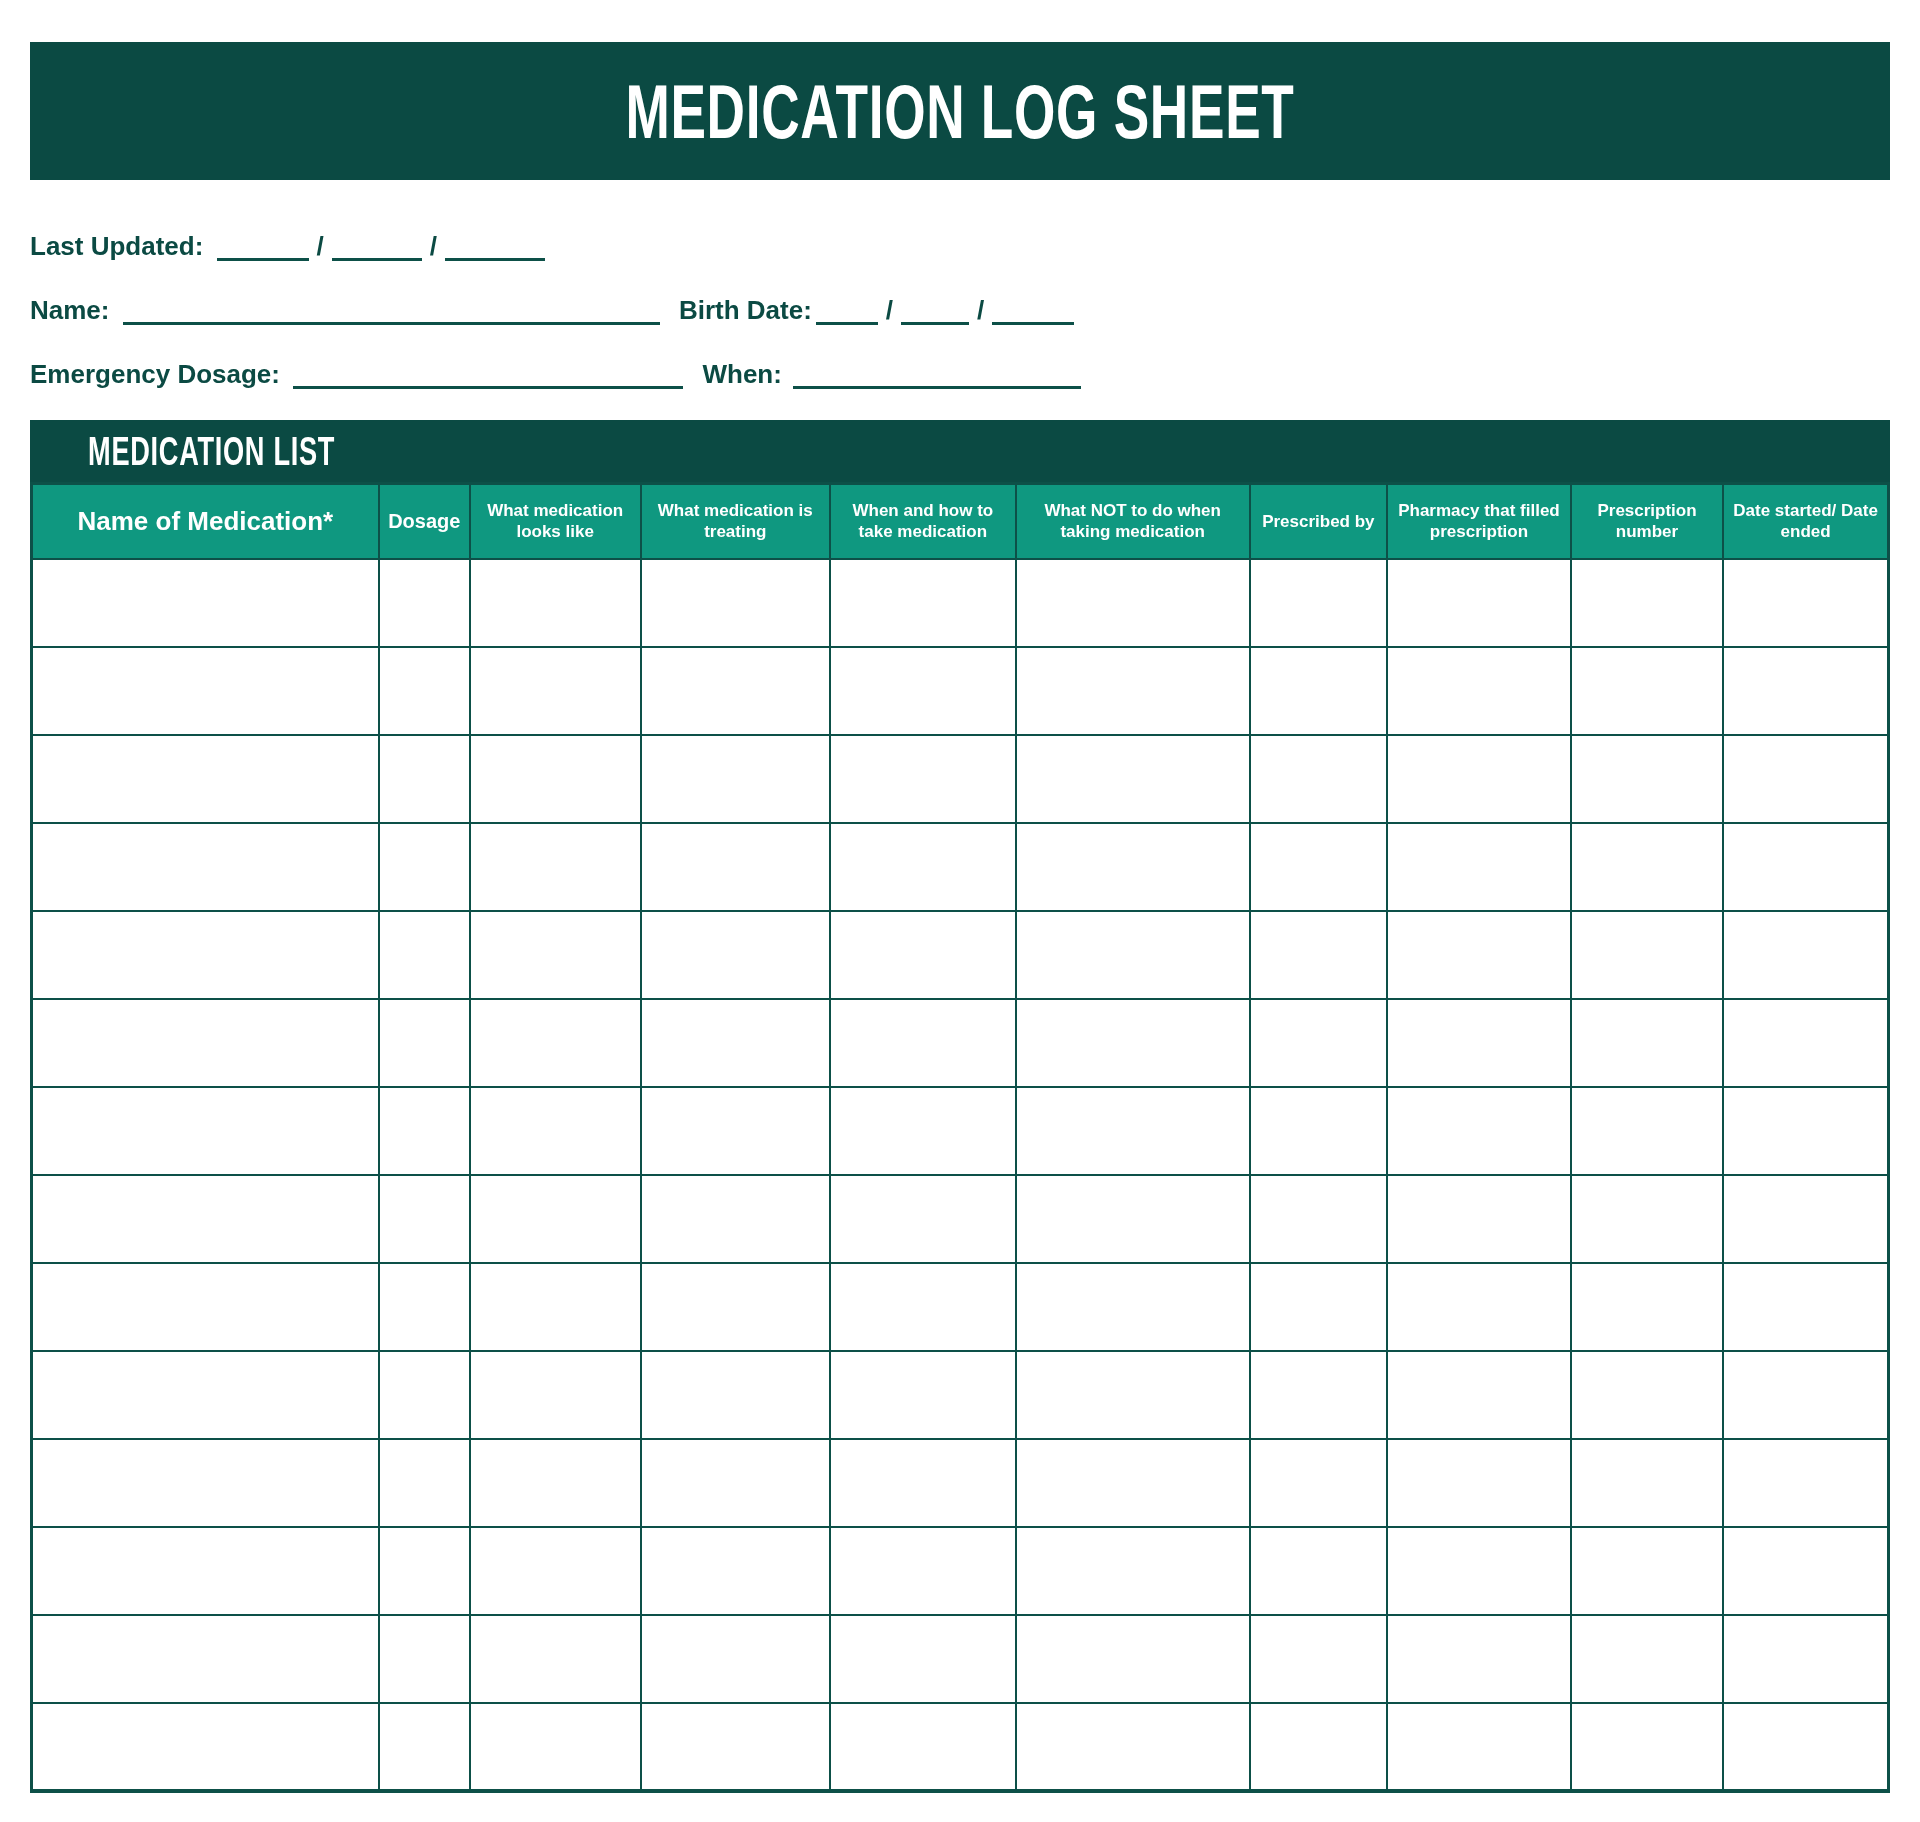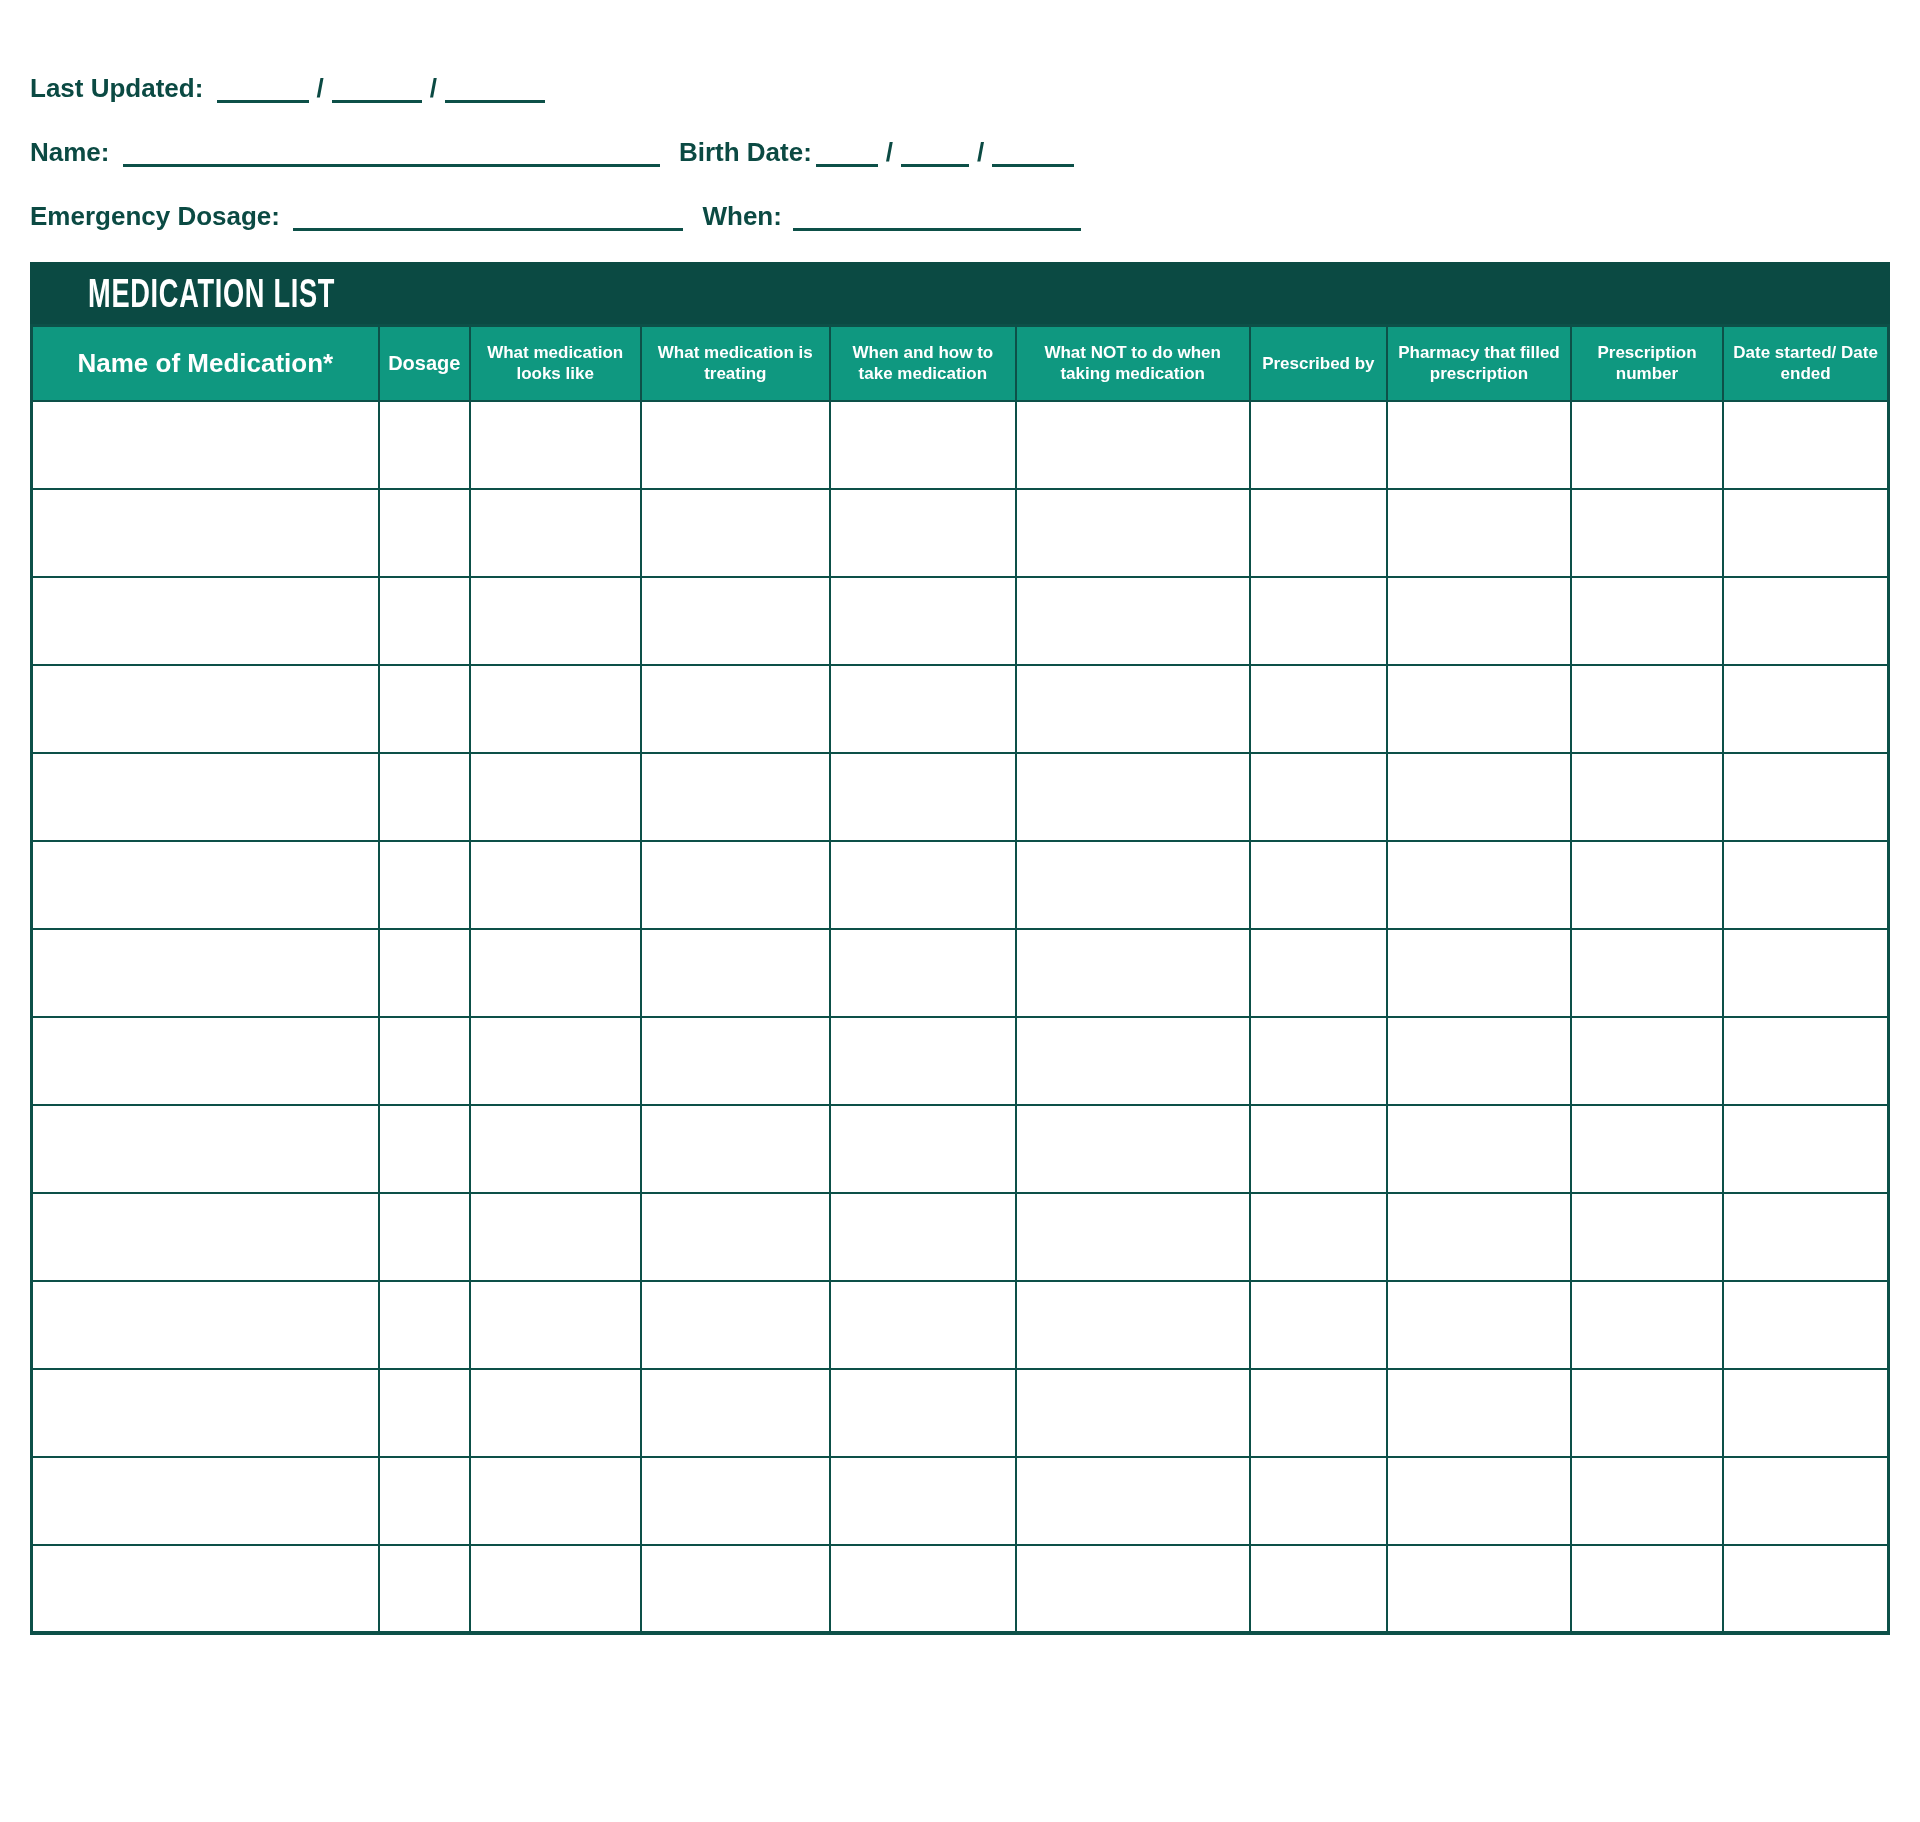--- a/index.html
+++ b/index.html
@@ -38,21 +38,21 @@
     transform-origin:center;
   }
   
   .form-line{
     font-size:26px;
     font-weight:bold;
     white-space:nowrap;
     line-height:36px;
     height:36px;
   }
-  .line-updated{margin-top:28px;}
+  .line-updated{margin-top:48px;}
   .line-name{margin-top:28px;}
   .line-emergency{margin-top:28px;}
   .blank{
     display:inline-block;
     height:20px;
     border-bottom:3px solid var(--line);
     vertical-align:-6px;
   }
   .slash{margin:0 8px;}
   .lbl{margin-right:6px;}
@@ -101,20 +101,23 @@
   .med-table td{
     background:#ffffff;
     border:2px solid var(--line);
   }
 </style>
 </head>
 <body>
 
 <div class="sheet">
 
+  <div class="banner">
+    <div class="banner-title">MEDICATION LOG SHEET</div>
+  </div>
 
   <div class="form-line line-updated">
     <span class="lbl">Last Updated:</span>
     <span class="blank" style="width:92px"></span><span class="slash">/</span><span class="blank" style="width:90px"></span><span class="slash">/</span><span class="blank" style="width:100px"></span>
   </div>
 
   <div class="form-line line-name">
     <span class="lbl">Name:</span>
     <span class="blank" style="width:537px"></span>
     <span class="lbl-mid">Birth Date:</span><span class="blank" style="width:62px"></span><span class="slash">/</span><span class="blank" style="width:68px"></span><span class="slash">/</span><span class="blank" style="width:82px"></span>

